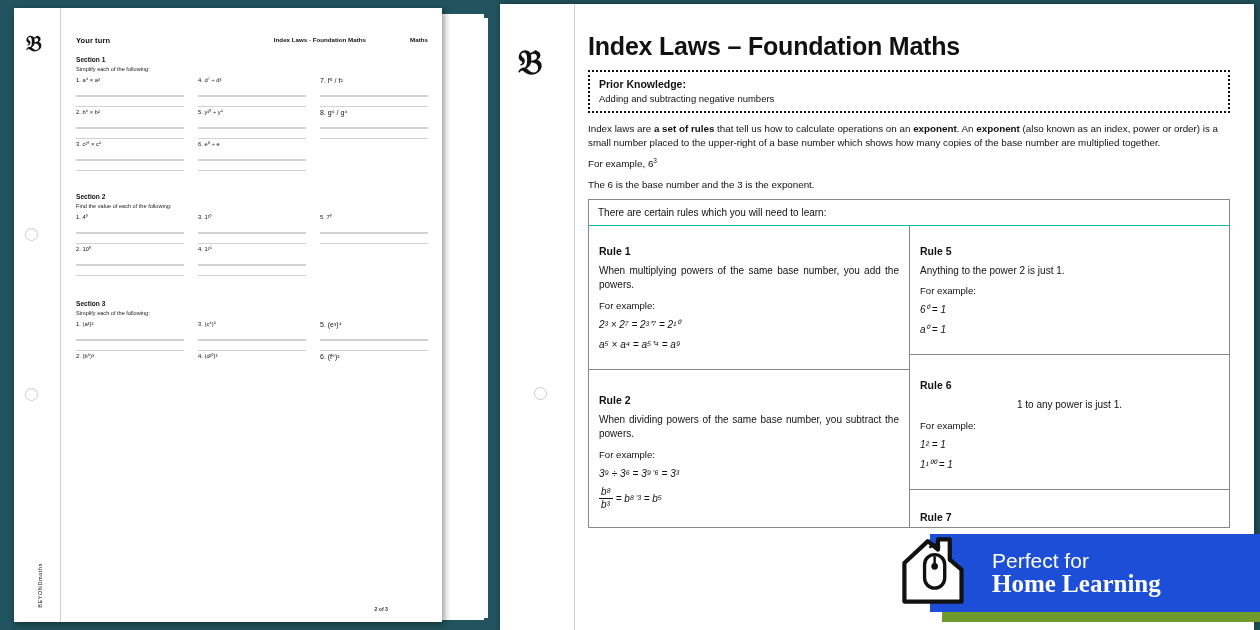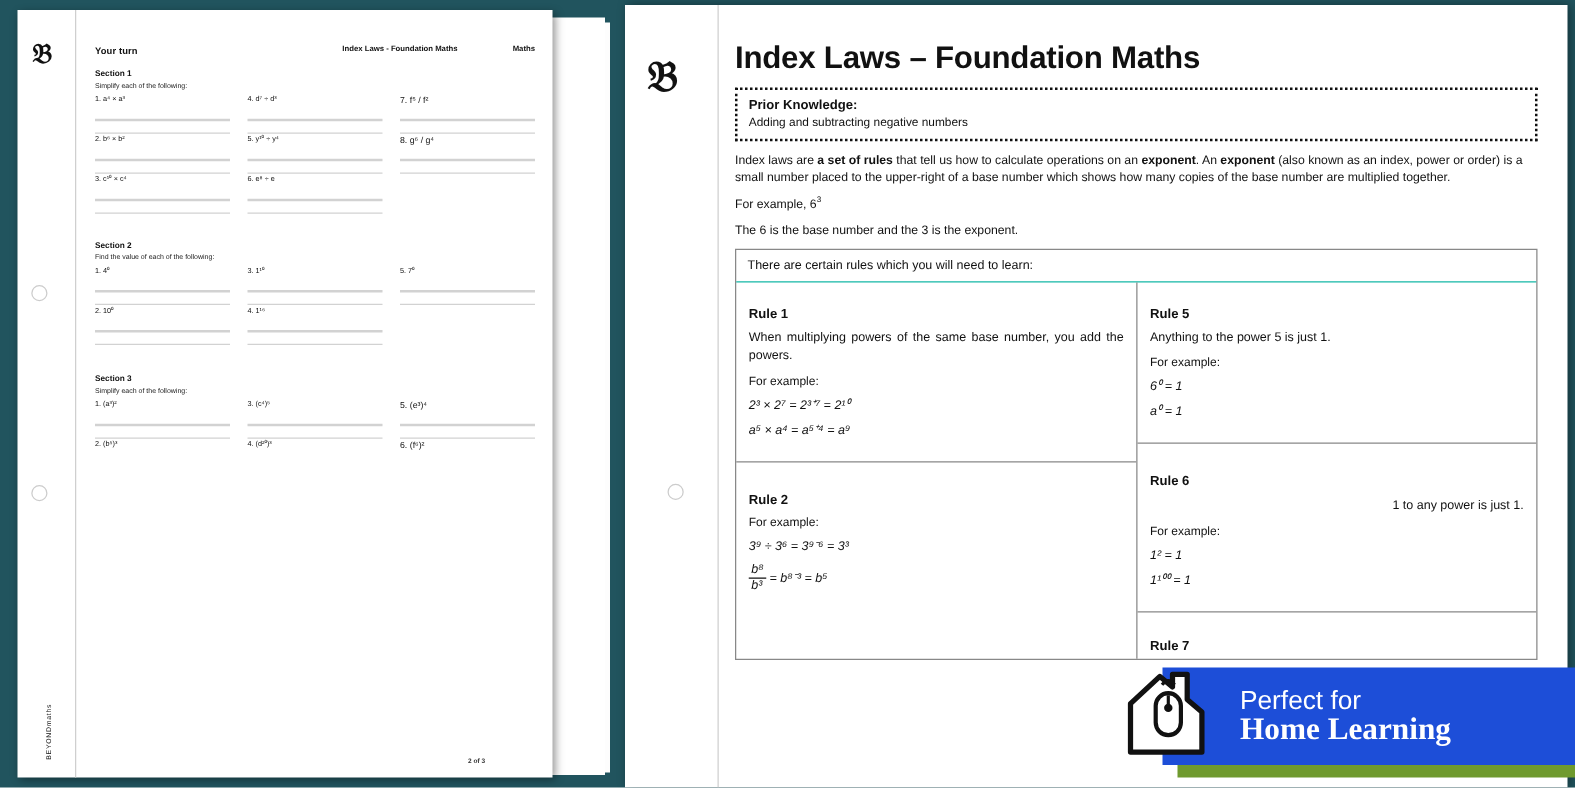--- a/index.html
+++ b/index.html
@@ -314,40 +314,41 @@
             <div class="rule-cell">
               <div class="rule-name">Rule 1</div>
               <div class="rule-stmt"><b>When multiplying powers of the same base number</b><span>, you </span><b>add the powers</b><span>.</span></div>
               <div class="rule-eg">For example:</div>
               <div class="rule-math">2³ × 2⁷ = 2³⁺⁷ = 2¹⁰</div>
               <div class="rule-math">a⁵ × a⁴ = a⁵⁺⁴ = a⁹</div>
             </div>
 
             <div class="rule-cell" style="padding-top:14px; padding-bottom:4px;">
               <div class="rule-name">Rule 2</div>
+              <div class="rule-stmt"><b>When dividing powers of the same base number</b><span>, you </span><b>subtract the powers</b><span>.</span></div>
               <div class="rule-eg">For example:</div>
               <div class="rule-math">3⁹ ÷ 3⁶ = 3⁹⁻⁶ = 3³</div>
               <div class="rule-math"><span class="frac"><span class="num">b⁸</span><span class="den">b³</span></span> <span>= b⁸⁻³ = b⁵</span></div>
             </div>
 
           </div>
 
           <div class="rules-col">
 
             <div class="rule-cell">
               <div class="rule-name">Rule 5</div>
-              <div class="rule-stmt" style="text-align:left;"><b>Anything</b><span> to the </span><b>power 5</b><span> is just </span><b>1</b><span>.</span></div>
+              <div class="rule-stmt" style="text-align:left;"><b>Anything</b><span> to the </span><b>power 2</b><span> is just </span><b>1</b><span>.</span></div>
               <div class="rule-eg">For example:</div>
               <div class="rule-math">6⁰ = 1</div>
               <div class="rule-math">a⁰ = 1</div>
             </div>
 
             <div class="rule-cell" style="padding-top:14px;">
               <div class="rule-name">Rule 6</div>
-              <div class="rule-stmt" style="text-align:right; margin-bottom:7px;"><b>1 to any power</b><span> is just </span><b>1</b><span>.</span></div>
+              <div class="rule-stmt" style="text-align:center; margin-bottom:7px;"><b>1 to any power</b><span> is just </span><b>1</b><span>.</span></div>
               <div class="rule-eg">For example:</div>
               <div class="rule-math">1² = 1</div>
               <div class="rule-math">1¹⁰⁰ = 1</div>
             </div>
 
             <div class="rule-cell" style="padding-top:11px; padding-bottom:4px;">
               <div class="rule-name" style="margin-bottom:0;">Rule 7</div>
             </div>
 
           </div>

